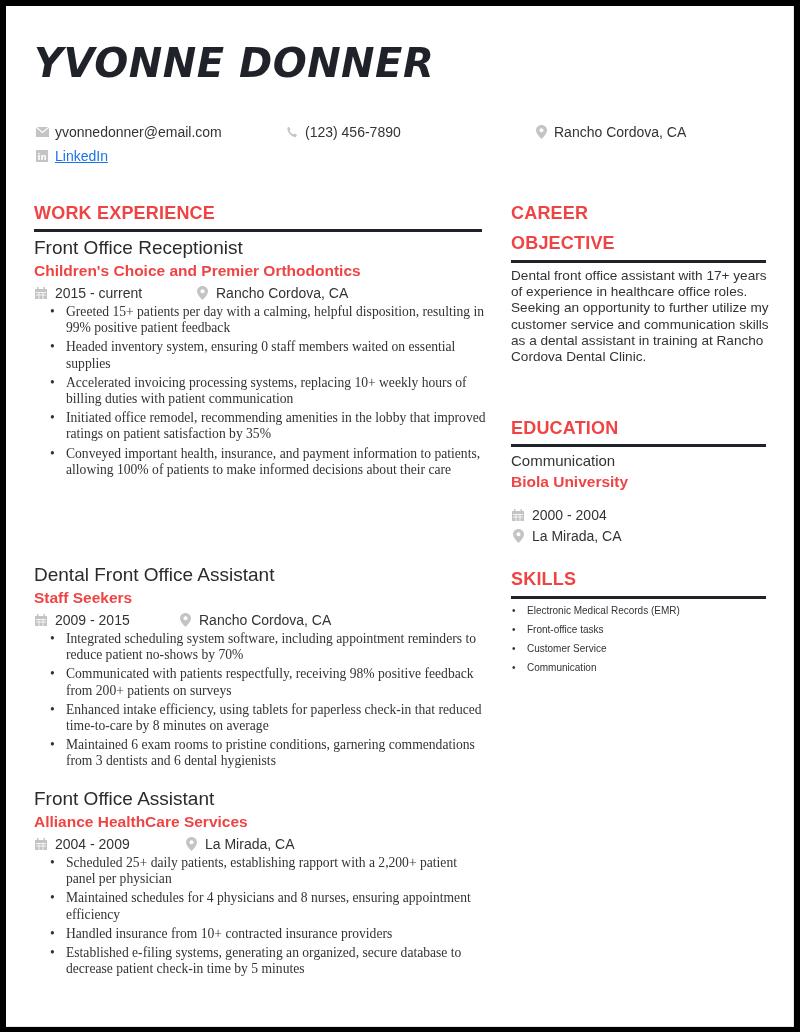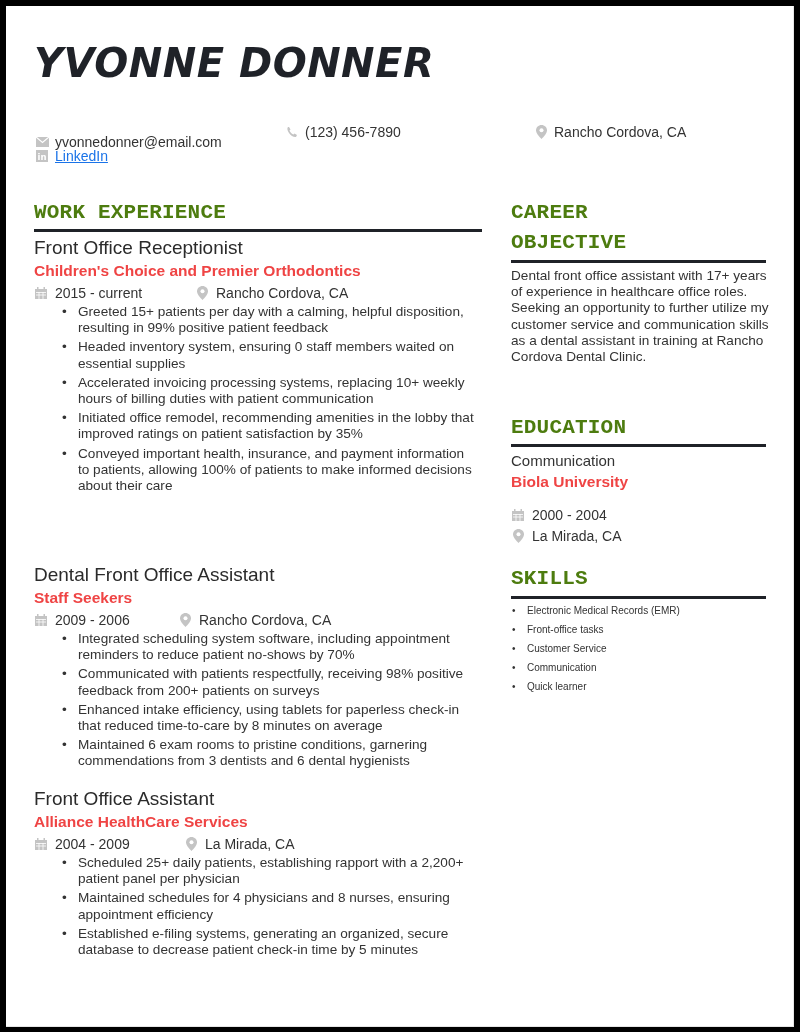--- a/index.html
+++ b/index.html
@@ -17,44 +17,44 @@
     font-size: 40px; letter-spacing: 0.5px; color: #1f2228; line-height: 46px; white-space: nowrap; font-style: italic;
   }
   .subtitle {
     left: 28px; top: 84px; font-family: "DejaVu Sans", sans-serif; font-weight: bold;
     font-size: 23px; color: #7f7f00; line-height: 28px; white-space: nowrap; letter-spacing: -0.2px;
   }
   .contact { font-size: 14px; color: #333; line-height: 18px; white-space: nowrap; display: flex; align-items: center; }
   .contact .ico { width: 14px; height: 14px; margin-right: 6px; display: inline-flex; align-items: center; justify-content: center; }
   .link { color: #1a73e8; text-decoration: underline; }
   .section-title {
-    font-family: Liberation Mono, monospace; font-weight: bold; font-size: 21px;
-    color: #4d7c0f; line-height: 30px; letter-spacing: 0.2px;
+    font-family: Liberation Sans, sans-serif; font-weight: bold; font-size: 18px;
+    color: #ef4444; line-height: 30px; letter-spacing: 0.2px;
   }
   .rule { height: 3px; background: #1f2228; }
   .job-title { font-size: 19px; color: #2b2b2b; line-height: 22px; white-space: nowrap; }
   .company { font-size: 15.5px; font-weight: bold; color: #ef4444; line-height: 20px; white-space: nowrap; }
   .meta { font-size: 14px; color: #333; line-height: 18px; display: flex; align-items: center; white-space: nowrap; }
   .meta .ico { width: 14px; height: 14px; margin-right: 7px; display: inline-flex; align-items: center; justify-content: center; }
-  ul.bullets { margin: 12px; padding: 0; list-style: none; }
+  ul.bullets { margin: 0; padding: 0; list-style: none; font-family: Liberation Serif, serif; }
   ul.bullets li { position: relative; padding-left: 32px; font-size: 13.6px; line-height: 16.2px; color: #333; margin-bottom: 3px; }
   ul.bullets li::before { content: "•"; position: absolute; left: 16px; top: 0; color: #333; }
   .para { font-size: 13.6px; line-height: 16.2px; color: #333; }
   ul.skills { margin: 0; padding: 0; list-style: none; }
   ul.skills li { position: relative; padding-left: 16px; font-size: 10px; line-height: 16.4px; color: #333; margin-bottom: 2.6px; }
   ul.skills li::before { content: "•"; position: absolute; left: 1px; top: 0; }
 </style>
 </head>
 <body>
 
 <div class="page">
 
   <div class="abs name">YVONNE DONNER</div>
 
-  <div class="abs contact" style="left:29px; top:127px;text-align:right;">
+  <div class="abs contact" style="left:29px; top:117px;text-align:right;">
     <span class="ico">
       <svg width="13" height="10" viewBox="0 0 13 10">
           <rect x="0" y="0" width="13" height="10" fill="#c4c4c4"></rect>
           <path d="M0 0 L6.5 5.5 L13 0" fill="none" stroke="#fff" stroke-width="1.2"></path>
         </svg>
     </span>
     <span>yvonnedonner@email.com</span>
   </div>
 
   <div class="abs contact" style="left:279px; top:117px;">
@@ -124,21 +124,21 @@
     <div class="company" style="margin-top:2px;">Staff Seekers</div>
     <div class="meta" style="margin-top:3px;">
       <span class="ico">
         <svg width="12" height="12" viewBox="0 0 12 12">
             <rect x="0" y="2" width="12" height="10" fill="#c4c4c4"></rect>
             <rect x="2" y="0" width="1.5" height="3" fill="#c4c4c4"></rect>
             <rect x="8.5" y="0" width="1.5" height="3" fill="#c4c4c4"></rect>
             <path d="M1 5.5 H11 M1 8 H11 M4 5 V12 M8 5 V12" stroke="#fff" stroke-width="0.8"></path>
           </svg>
       </span>
-      <span style="width:123px;">2009 - 2006</span>
+      <span style="width:123px;">2009 - 2015</span>
       <span class="ico">
         <svg width="11" height="14" viewBox="0 0 11 14">
             <path d="M5.5 0 C2.5 0 0 2.4 0 5.3 C0 9 5.5 14 5.5 14 C5.5 14 11 9 11 5.3 C11 2.4 8.5 0 5.5 0 Z" fill="#c4c4c4"></path>
             <circle cx="5.5" cy="5.3" r="2" fill="#fff"></circle>
           </svg>
       </span>
       <span>Rancho Cordova, CA</span>
     </div>
     <ul class="bullets" style="margin-top:2px;">
       <li>Integrated scheduling system software, including appointment reminders to reduce patient no-shows by 70%</li>
@@ -165,20 +165,21 @@
         <svg width="11" height="14" viewBox="0 0 11 14">
             <path d="M5.5 0 C2.5 0 0 2.4 0 5.3 C0 9 5.5 14 5.5 14 C5.5 14 11 9 11 5.3 C11 2.4 8.5 0 5.5 0 Z" fill="#c4c4c4"></path>
             <circle cx="5.5" cy="5.3" r="2" fill="#fff"></circle>
           </svg>
       </span>
       <span>La Mirada, CA</span>
     </div>
     <ul class="bullets" style="margin-top:2px;">
       <li>Scheduled 25+ daily patients, establishing rapport with a 2,200+ patient panel per physician</li>
       <li>Maintained schedules for 4 physicians and 8 nurses, ensuring appointment efficiency</li>
+      <li>Handled insurance from 10+ contracted insurance providers</li>
       <li>Established e-filing systems, generating an organized, secure database to decrease patient check-in time by 5 minutes</li>
     </ul>
   </div>
 
   <div class="abs section-title" style="left:505px; top:192px;">
     <div>CAREER</div>
     <div>OBJECTIVE</div>
   </div>
   <div class="abs rule" style="left:505px; top:254px; width:255px;"></div>
   <div class="abs para" style="left:505px; top:262px; width:262px;">Dental front office assistant with 17+ years of experience in healthcare office roles. Seeking an opportunity to further utilize my customer service and communication skills as a dental assistant in training at Rancho Cordova Dental Clinic.</div>
@@ -210,16 +211,15 @@
     </div>
   </div>
 
   <div class="abs section-title" style="left:505px; top:558px;">SKILLS</div>
   <div class="abs rule" style="left:505px; top:590px; width:255px;"></div>
   <ul class="abs skills" style="left:505px; top:597px; width:262px;">
     <li>Electronic Medical Records (EMR)</li>
     <li>Front-office tasks</li>
     <li>Customer Service</li>
     <li>Communication</li>
-    <li>Quick learner</li>
   </ul>
 
 </div>
 
 </body></html>

